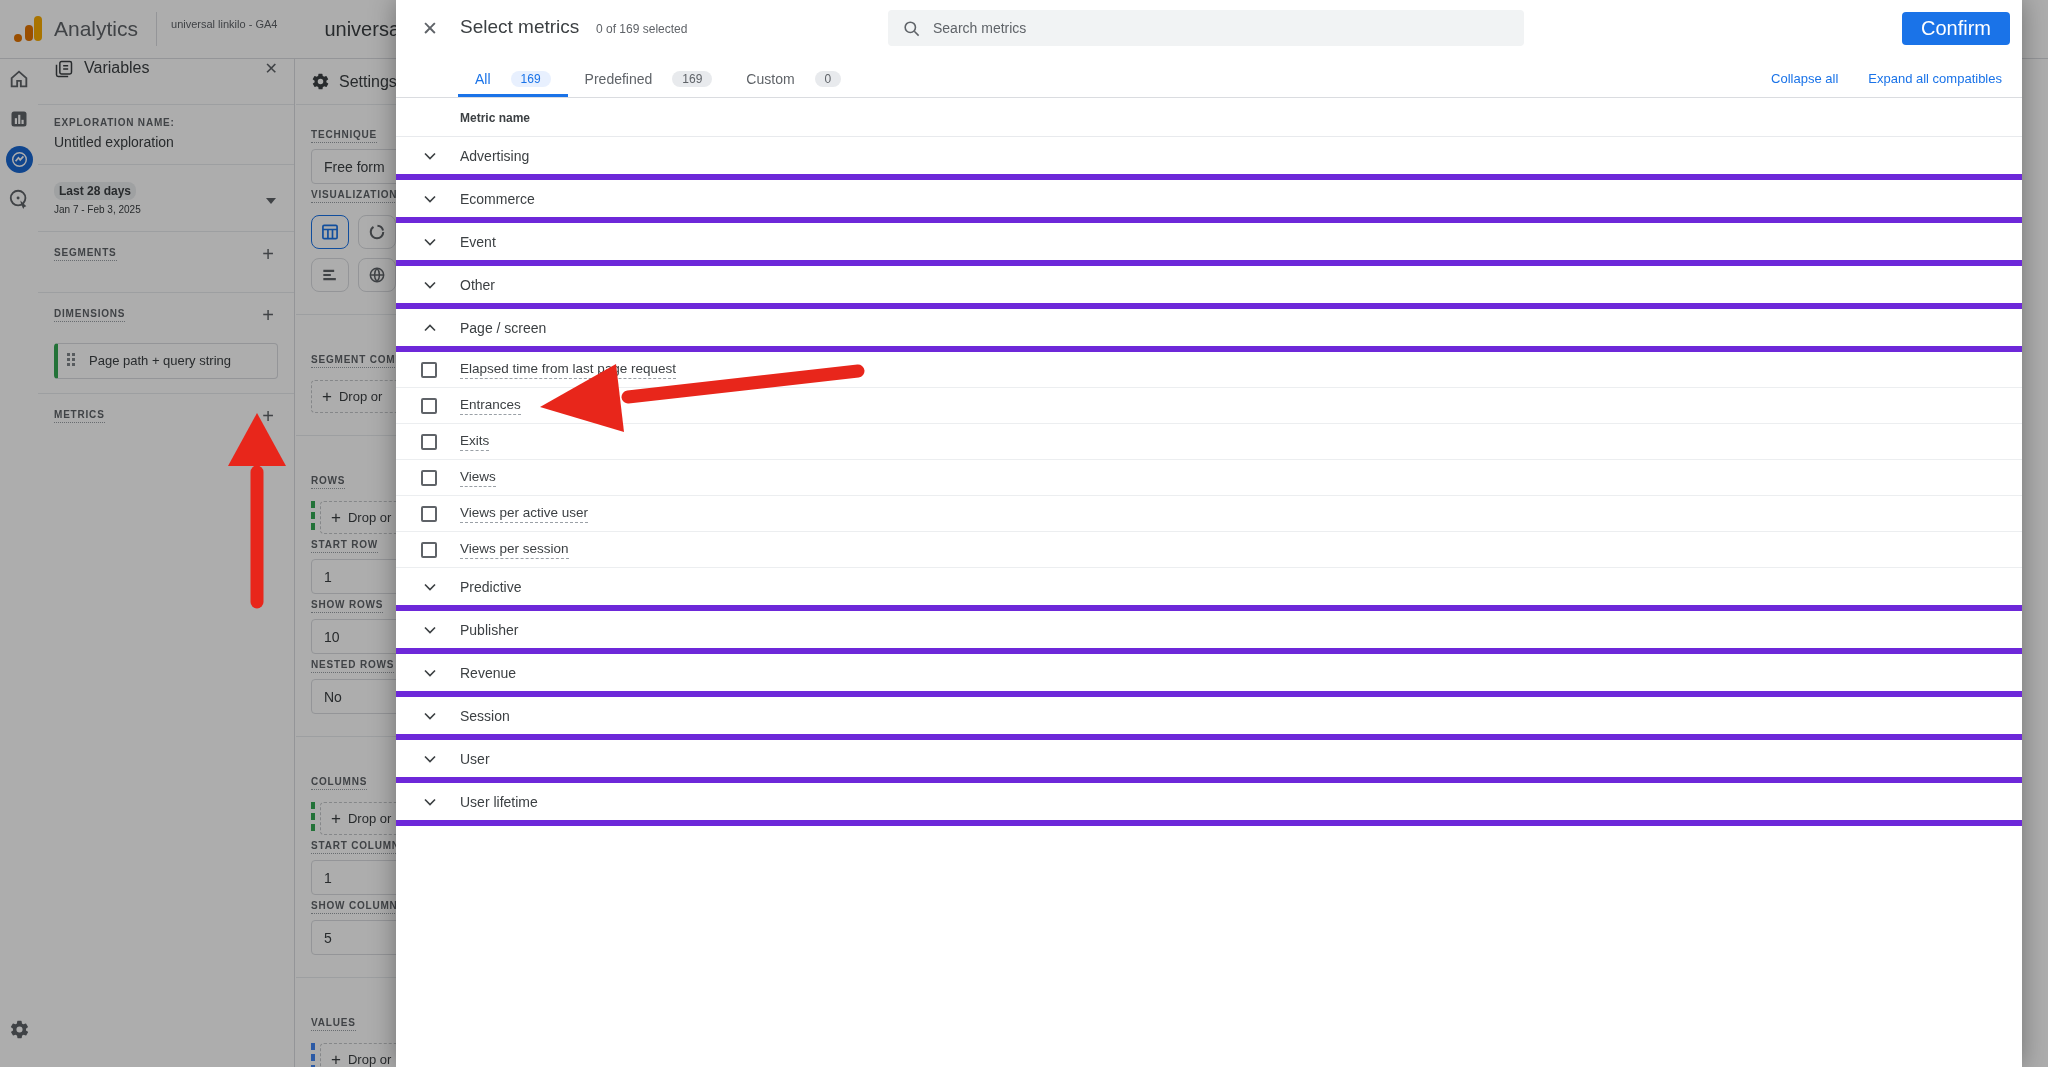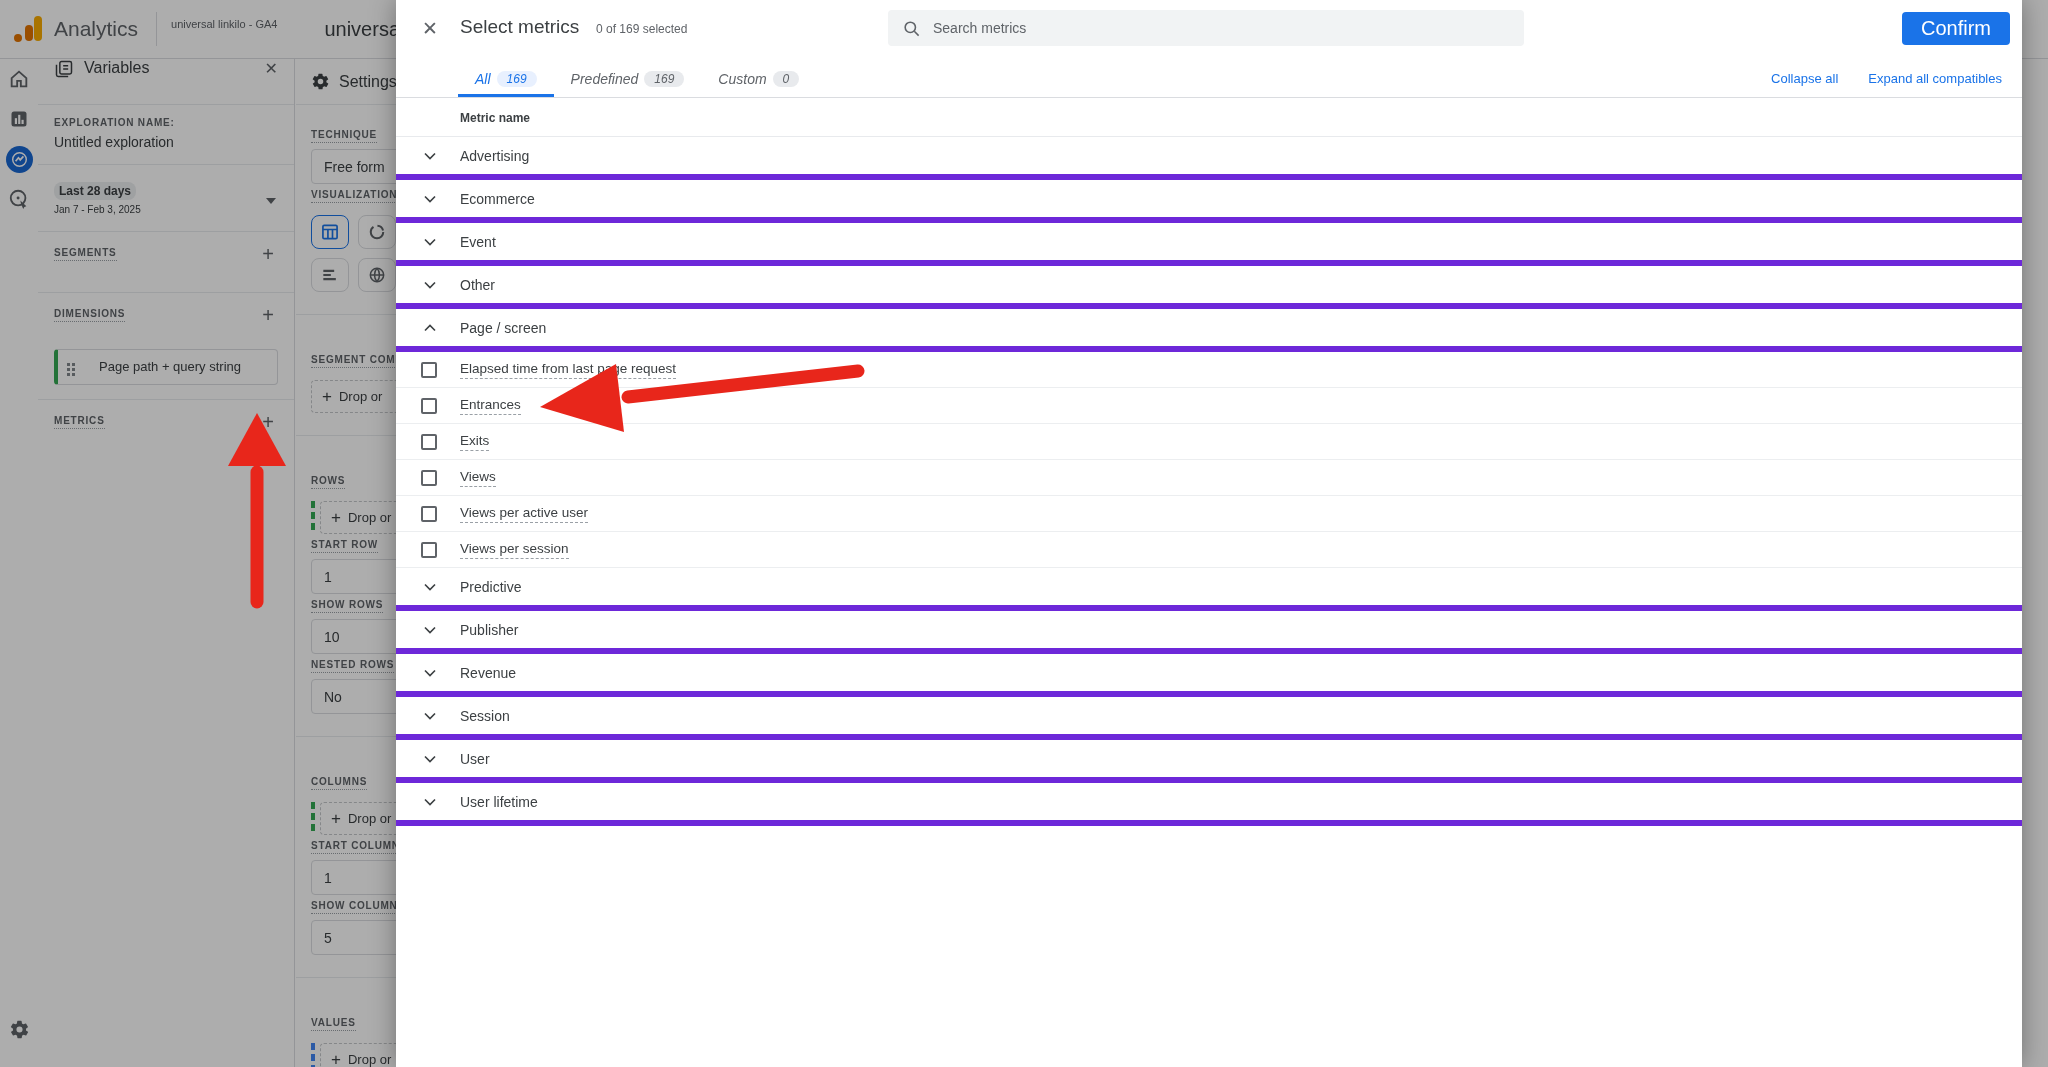--- a/index.html
+++ b/index.html
@@ -32,22 +32,22 @@
   .vp-close { font-size:16px; color:#5f6368; cursor:pointer; }
   .vp-section { padding:12px 16px 14px; border-bottom:1px solid #e8eaed; position:relative; }
   .vp-label { font-size:10px; font-weight:bold; letter-spacing:.8px; color:#5f6368; }
   .vp-label.dotted { border-bottom:1px dotted #9aa0a6; display:inline-block; padding-bottom:2px; }
   .vp-value { font-size:14px; color:#3c4043; margin-top:6px; }
   .date-chip { display:inline-block; font-size:12px; font-weight:bold; color:#3c4043; background:#ebedef; padding:2px 5px; border-radius:8px; }
   .date-range { font-size:10px; color:#3c4043; margin-top:4px; }
   .caret-down { position:absolute; right:18px; top:50%; width:0; height:0; border-left:5px solid transparent; border-right:5px solid transparent; border-top:6px solid #5f6368; }
   .vp-row { display:flex; align-items:center; justify-content:space-between; }
   .plus-btn { font-size:20px; font-weight:300; color:#5f6368; line-height:1; padding:0 4px; cursor:pointer; }
-  .dim-chip { margin-top:24px; border:1px solid #dadce0; border-left:4px solid #34a853; border-radius:4px;
-              padding:8px 10px 8px 8px; display:flex; gap:24px; align-items:flex-end; background:#fff; }
+  .dim-chip { margin-top:18px; border:1px solid #dadce0; border-left:4px solid #34a853; border-radius:4px;
+              padding:8px 10px 8px 8px; display:flex; gap:14px; align-items:flex-start; background:#fff; }
   .drag-dots { width:9px; height:14px; flex:none;
       background-image:radial-gradient(circle, #80868b 1.5px, transparent 1.6px);
       background-size:5px 5px; }
   .dim-chip-label { font-size:13px; color:#3c4043; line-height:1.35; }
 
   .spanel { position:absolute; left:296px; top:59px; width:360px; bottom:0; background:#fff; z-index:1; }
   .sp-header { height:46px; display:flex; align-items:center; gap:9px; padding:0 15px; border-bottom:1px solid #e8eaed; font-size:16px; color:#3c4043; }
   .sp-body { padding:19px 15px; }
   .sp-label { font-size:10px; font-weight:bold; letter-spacing:.8px; color:#5f6368; margin:17px 0 6px;
               border-bottom:1px dotted #9aa0a6; display:inline-block; padding-bottom:2px; white-space:nowrap; }
@@ -78,21 +78,21 @@
   .m-selected { position:absolute; left:200px; top:22px; font-size:12px; color:#5f6368; }
   .m-search { position:absolute; left:492px; top:10px; width:636px; height:36px; background:#f1f3f4; border-radius:4px;
               display:flex; align-items:center; padding:0 14px; gap:12px; }
   .m-search input { border:none; outline:none; background:transparent; font-size:14px; color:#3c4043; width:100%;
                     font-family:"Liberation Sans", sans-serif; }
   .m-search input::placeholder { color:#5f6368; }
   .m-confirm { position:absolute; right:12px; top:12px; height:33px; padding:0 19px; background:#1a73e8; color:#fff;
                font-size:20px; border:none; border-radius:4px; font-family:"Liberation Sans", sans-serif; cursor:pointer; }
 
   .m-tabbar { position:relative; height:38px; border-bottom:1px solid #dadce0; display:flex; align-items:stretch; padding-left:62px; }
-  .m-tab { display:flex; align-items:center; gap:6px; padding:0 17px; font-size:14px; color:#5f6368; cursor:pointer;font-style:italic; }
+  .m-tab { display:flex; align-items:center; gap:20px; padding:0 17px; font-size:14px; color:#5f6368; cursor:pointer; }
   .m-tab .badge { font-size:12px; background:#e8eaed; color:#5f6368; border-radius:10px; padding:1px 10px; }
   .m-tab.active { color:#1a73e8; box-shadow:inset 0 -3px 0 #1a73e8; }
   .m-tab.active .badge { background:#e8f0fe; color:#1a73e8; }
   .m-links { position:absolute; right:20px; top:0; height:100%; display:flex; align-items:center; gap:30px; }
   .m-link { font-size:13px; color:#1a73e8; cursor:pointer; }
 
   .m-colheader { padding:13px 0 11px 64px; font-size:12px; font-weight:bold; color:#3c4043; }
   .m-list { border-top:1px solid #e8eaed; }
   .cat-row { height:43px; display:flex; align-items:center; border-bottom:6px solid #6d28d9; cursor:pointer; }
   .cat-row .chev { width:20px; height:20px; margin-left:24px; display:flex; align-items:center; justify-content:center; }

